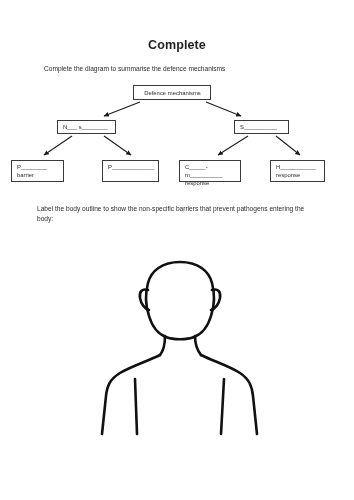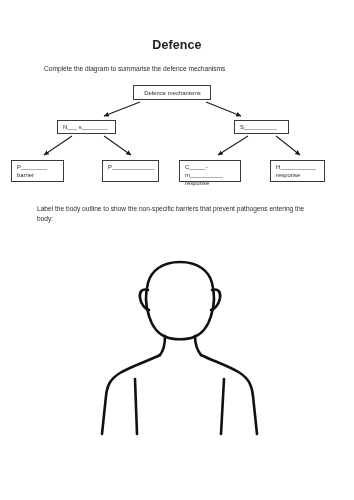--- a/index.html
+++ b/index.html
@@ -78,21 +78,21 @@
     top: 252px;
     width: 184px;
     height: 186px;
   }
 </style>
 </head>
 <body>
 
 <div id="page">
 
-  <div class="title">Defence</div>
+  <div class="title">Complete</div>
 
   <div class="instruction" id="instruction-1">Complete the diagram to summarise the defence mechanisms</div>
 
   <svg id="arrows" viewBox="0 0 354 500">
     <defs>
       <marker id="ah" markerWidth="6" markerHeight="6" refX="4.6" refY="2.3" orient="auto">
         <path d="M0,0 L5,2.3 L0,4.6 z" fill="#1a1a1a"></path>
       </marker>
     </defs>
     <g stroke="#1a1a1a" stroke-width="1.05" fill="none" marker-end="url(#ah)">

